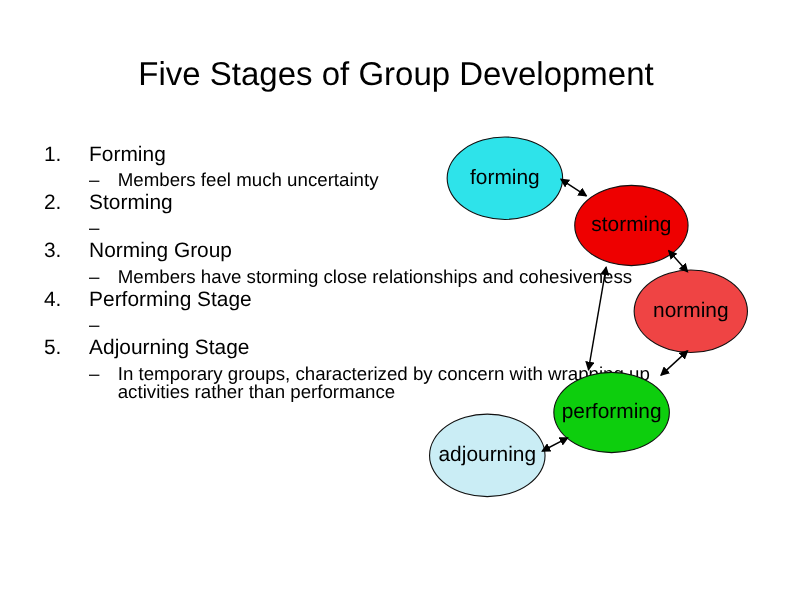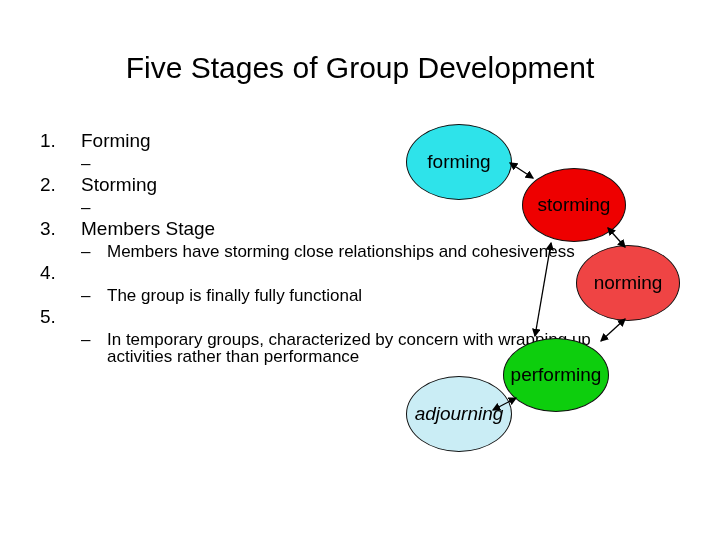--- a/index.html
+++ b/index.html
@@ -30,77 +30,79 @@
   
   .diagram-node{
     position:absolute;z-index:2;border:1px solid #101010;border-radius:50%;
     display:flex;align-items:center;justify-content:center;
     font-size:19px;
   }
   .node-forming   {left:406px;top:124px;width:104px;height:74px;}
   .node-storming  {left:522px;top:168px;width:102px;height:72px;}
   .node-norming   {left:576px;top:245px;width:102px;height:74px;}
   .node-performing{left:503px;top:338px;width:104px;height:72px;}
-  .node-adjourning{left:406px;top:376px;width:104px;height:74px;font-style:italic;}
+  .node-adjourning{left:390px;top:376px;width:104px;height:74px;}
   .arrow-layer{
     position:absolute;left:0;top:0;z-index:3;pointer-events:none;
   }
   .arrow-layer line{stroke:#000000;stroke-width:1.3;}
 </style>
 </head>
 <body>
 
 <div class="slide-title">Five Stages of Group Development</div>
 
 <div class="stages-list">
 
   <div>
     <div class="stage-main">
       <span class="stage-num">1.</span>
       <span class="stage-name">Forming</span>
     </div>
     <div class="stage-sub">
       <span class="stage-dash">–</span>
+      <span class="stage-detail">Members feel much uncertainty</span>
     </div>
   </div>
 
   <div>
     <div class="stage-main">
       <span class="stage-num">2.</span>
       <span class="stage-name">Storming</span>
     </div>
     <div class="stage-sub">
       <span class="stage-dash">–</span>
     </div>
   </div>
 
   <div>
     <div class="stage-main">
       <span class="stage-num">3.</span>
-      <span class="stage-name">Members Stage</span>
+      <span class="stage-name">Norming Group</span>
     </div>
     <div class="stage-sub">
       <span class="stage-dash">–</span>
       <span class="stage-detail">Members have storming close relationships and cohesiveness</span>
     </div>
   </div>
 
   <div>
     <div class="stage-main">
       <span class="stage-num">4.</span>
+      <span class="stage-name">Performing Stage</span>
     </div>
     <div class="stage-sub">
       <span class="stage-dash">–</span>
-      <span class="stage-detail">The group is finally fully functional</span>
     </div>
   </div>
 
   <div>
     <div class="stage-main">
       <span class="stage-num">5.</span>
+      <span class="stage-name">Adjourning Stage</span>
     </div>
     <div class="stage-sub">
       <span class="stage-dash">–</span>
       <span class="stage-detail">In temporary groups, characterized by concern with wrapping up activities rather than performance</span>
     </div>
   </div>
 
 </div>
 
 <div class="diagram-node node-forming" style="background-color: rgb(46, 227, 234);">

